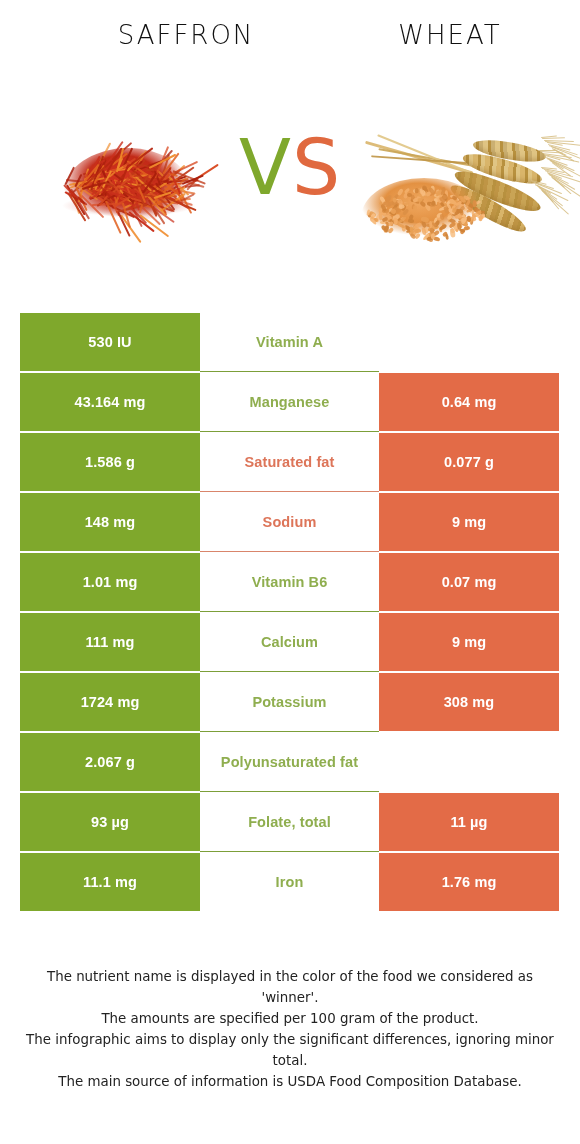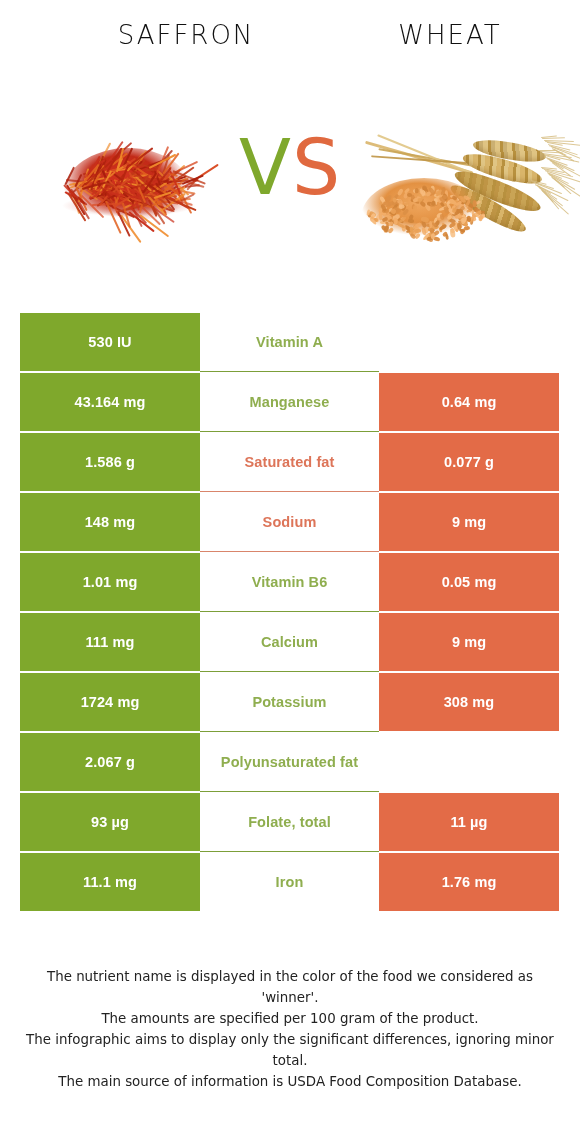--- a/index.html
+++ b/index.html
@@ -785,21 +785,21 @@
       <div class="cell right">0.077 g</div>
     </div>
     <div class="row">
       <div class="cell left">148 mg</div>
       <div class="cell mid win-red">Sodium</div>
       <div class="cell right">9 mg</div>
     </div>
     <div class="row">
       <div class="cell left">1.01 mg</div>
       <div class="cell mid win-green">Vitamin B6</div>
-      <div class="cell right">0.05 mg</div>
+      <div class="cell right">0.07 mg</div>
     </div>
     <div class="row">
       <div class="cell left">111 mg</div>
       <div class="cell mid win-green">Calcium</div>
       <div class="cell right">9 mg</div>
     </div>
     <div class="row">
       <div class="cell left">1724 mg</div>
       <div class="cell mid win-green">Potassium</div>
       <div class="cell right">308 mg</div>

